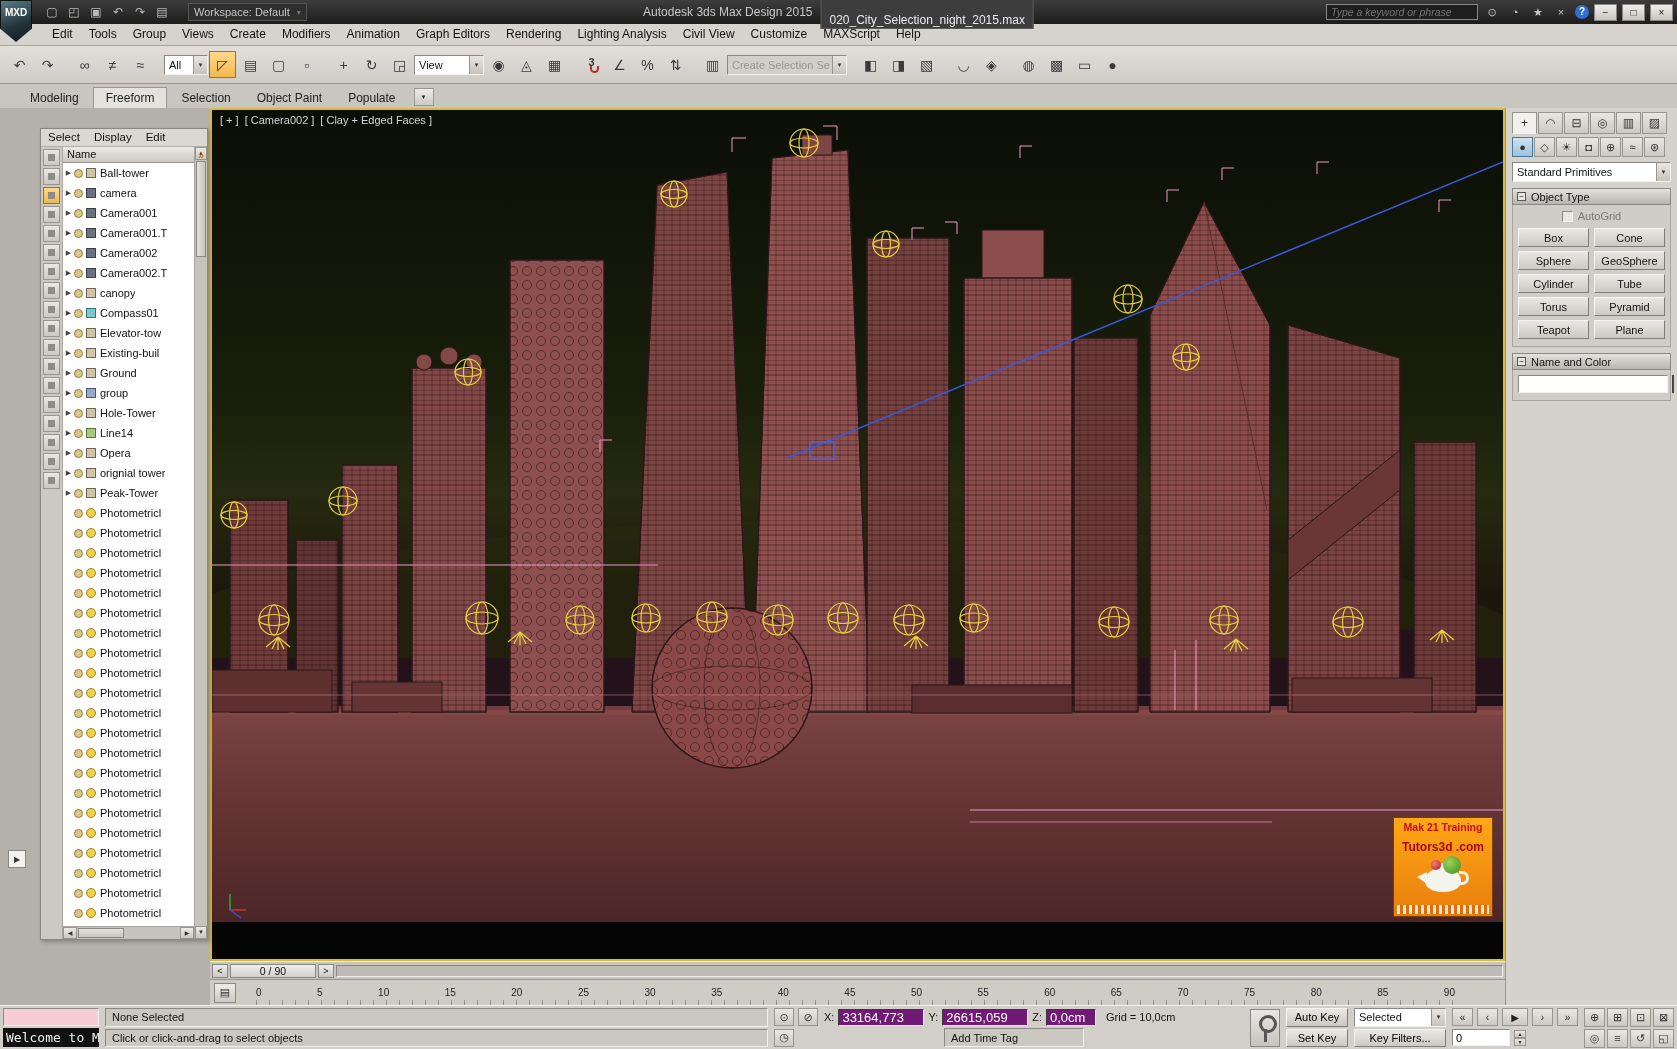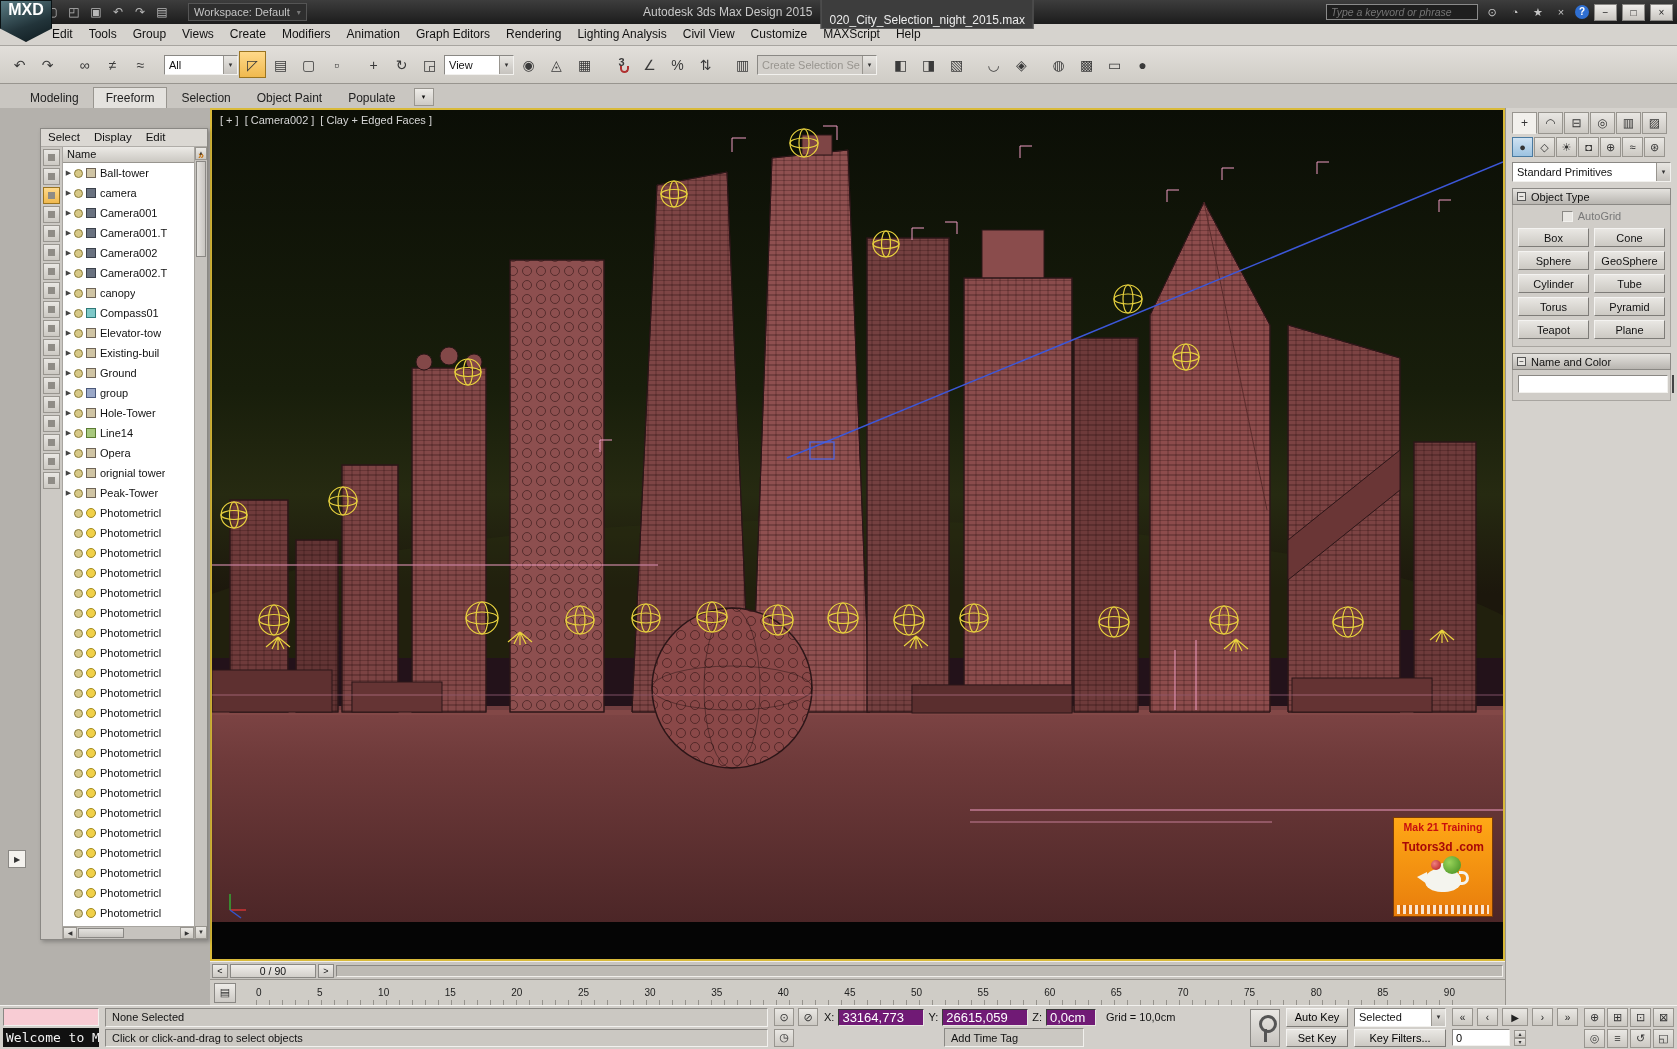--- a/index.html
+++ b/index.html
@@ -2,21 +2,21 @@
 <html><head>
 <meta charset="utf-8">
 <style>
   * { box-sizing: border-box; margin:0; padding:0; }
   html,body { width:1677px; height:1049px; }
   body { font-family:"Liberation Sans", sans-serif; font-size:12px; background:#b4b1ac; overflow:hidden; position:relative; color:#111; }
   .window { position:absolute; inset:0; }
 
   
   .titlebar { position:absolute; top:0; left:0; right:0; height:24px; background:linear-gradient(#3d3d3d,#1c1c1c); display:flex; align-items:center; z-index:30; }
-  .badge { position:absolute; top:0; left:0; width:52px; height:42px; z-index:40; background:linear-gradient(160deg,#5a7c84,#22343a 60%,#0f1b1f); border:1px solid #0a1214; clip-path:polygon(0 0,100% 0,100% 68%,50% 100%,0 68%); display:flex; justify-content:center; color:#fff; font-weight:bold; font-size:16px; }
+  .badge { position:absolute; top:0; left:0; width:32px; height:42px; z-index:40; background:linear-gradient(160deg,#5a7c84,#22343a 60%,#0f1b1f); border:1px solid #0a1214; clip-path:polygon(0 0,100% 0,100% 68%,50% 100%,0 68%); display:flex; justify-content:center; color:#fff; font-weight:bold; font-size:10px; padding-top:6px; }
   .qa { display:flex; gap:2px; margin-left:42px; align-items:center; }
   .qa-ic { width:20px; height:18px; display:flex; align-items:center; justify-content:center; color:#b9b9b9; font-size:12px; }
   .ws-dd { margin-left:16px; height:18px; background:#2e2e2e; border:1px solid #555; color:#c5c5c5; font-size:11px; display:flex; align-items:center; padding:0 5px; gap:7px; }
   .ws-dd .arr, .dd-arrow { font-size:8px; color:#777; }
   .title-center { position:absolute; left:50%; transform:translateX(-50%); display:flex; gap:8px; align-items:center; white-space:nowrap; }
   .app-title { color:#c9c9c9; }
   .doc-chip { background:#3d3d3d; border:1px solid #5a5a5a; color:#ececec; padding:16px 8px; height:18px; line-height:16px; }
   .tb-right { margin-left:auto; display:flex; align-items:center; gap:5px; padding-right:4px; }
   .search { width:152px; height:16px; background:#1e1e1e; border:1px solid #8a8a8a; color:#ddd; font-style:italic; font-size:10.5px; padding:0 4px; font-family:"Liberation Sans",sans-serif; }
   .tb-ic { width:18px; height:16px; display:flex; align-items:center; justify-content:center; color:#c5c5c5; font-size:11px; }
@@ -211,21 +211,21 @@
     </div>
 
   <div class="toolbar">
     <div class="tool">↶</div>
     <div class="tool">↷</div>
     <div class="t-gap"></div>
     <div class="tool">∞</div>
     <div class="tool">≠</div>
     <div class="tool">≈</div>
     <div class="t-gap"></div>
-    <div class="dd" style="width:74px">
+    <div class="dd" style="width:44px">
       <span class="dd-txt">All</span>
       <span class="dd-btn">▾</span>
     </div>
     <div class="tool active">◸</div>
     <div class="tool">▤</div>
     <div class="tool">▢</div>
     <div class="tool">▫</div>
     <div class="t-gap"></div>
     <div class="tool">+</div>
     <div class="tool">↻</div>

